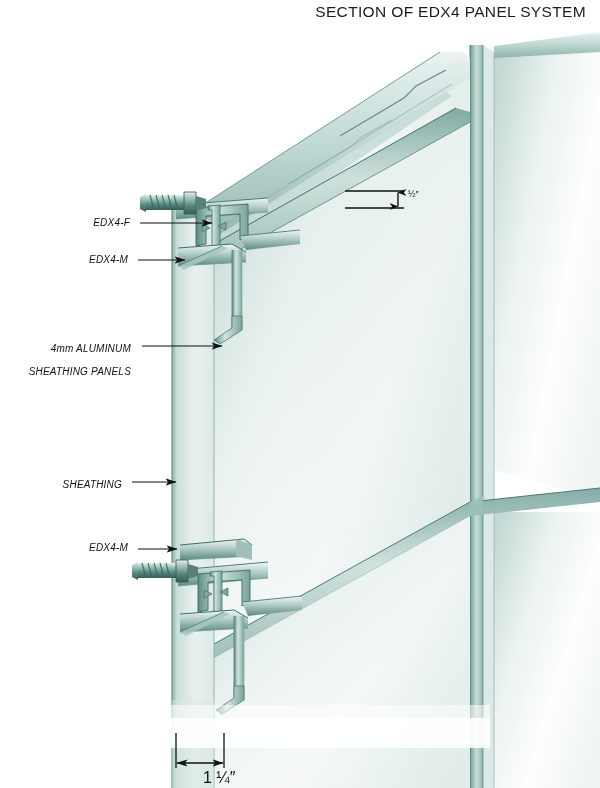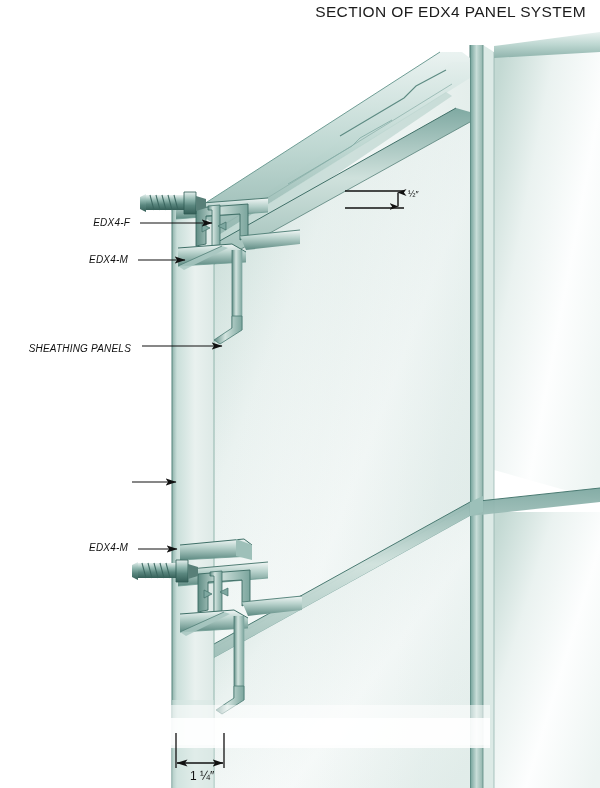--- a/index.html
+++ b/index.html
@@ -292,27 +292,29 @@
 
   <div class="lbl" style="left:40px;top:217px;width:90px;">
     <span>EDX4-F</span>
   </div>
 
   <div class="lbl" style="left:38px;top:254px;width:90px;">
     <span>EDX4-M</span>
   </div>
 
   <div class="lbl l2" style="left:4px;top:337px;width:127px;">
+    <div>4mm ALUMINUM</div>
     <div>SHEATHING PANELS</div>
   </div>
 
   <div class="lbl l2" style="left:22px;top:473px;width:100px;">
+    <div>SHEATHING</div>
   </div>
 
   <div class="lbl" style="left:38px;top:542px;width:90px;">
     <span>EDX4-M</span>
   </div>
 
   <div class="dim" style="left:408px;top:189px;">½″</div>
 
-  <div class="dim" style="left:190px;top:769px;font-size:12px;">1 ¼″</div>
+  <div class="dim" style="left:203px;top:769px;font-size:16px;">1 ¼″</div>
 
 </div>
 
 </body></html>

